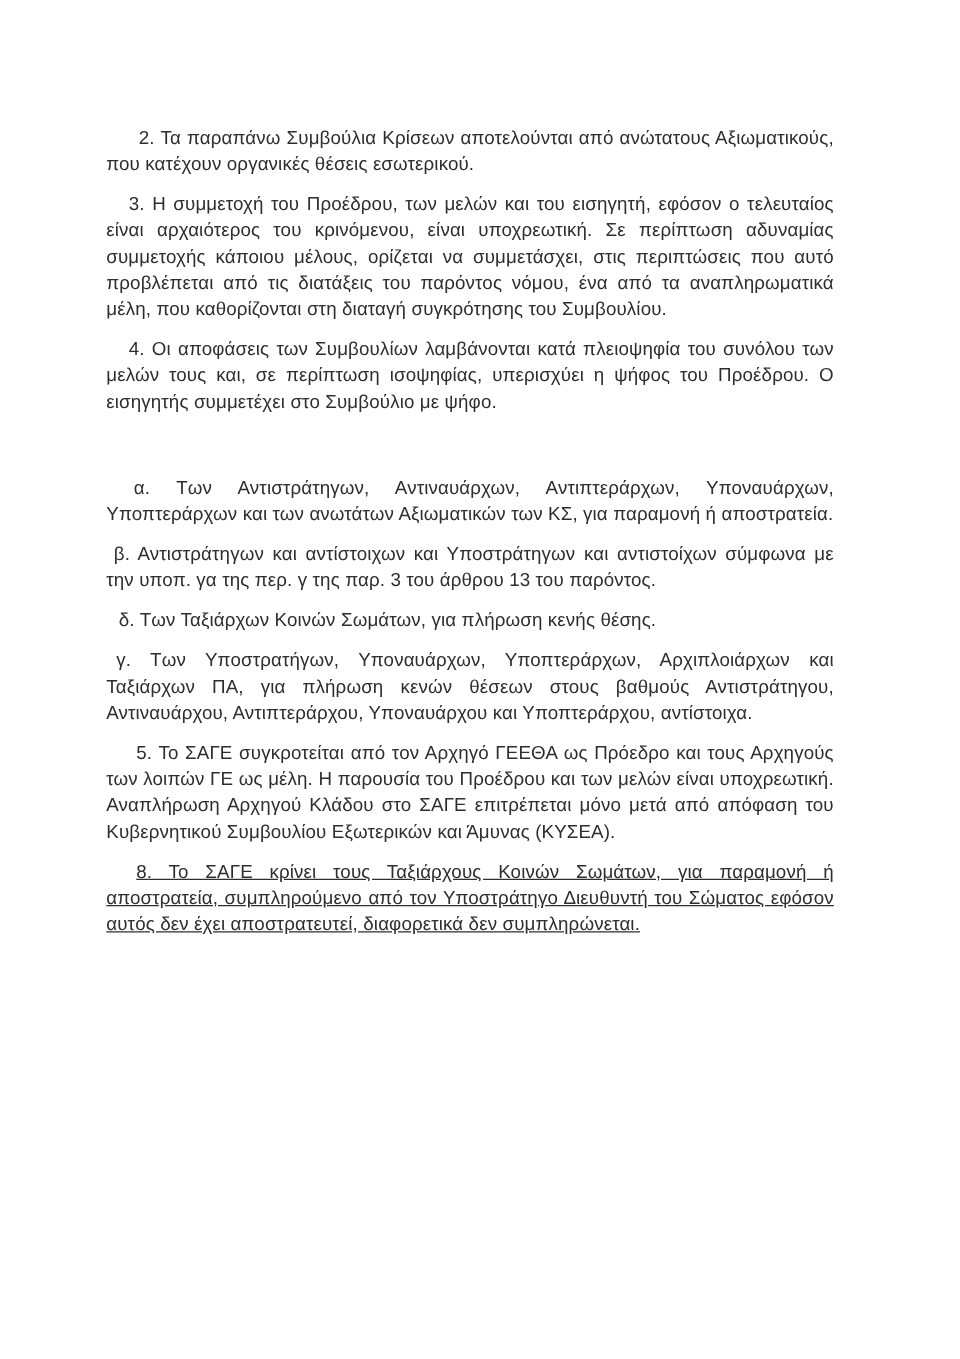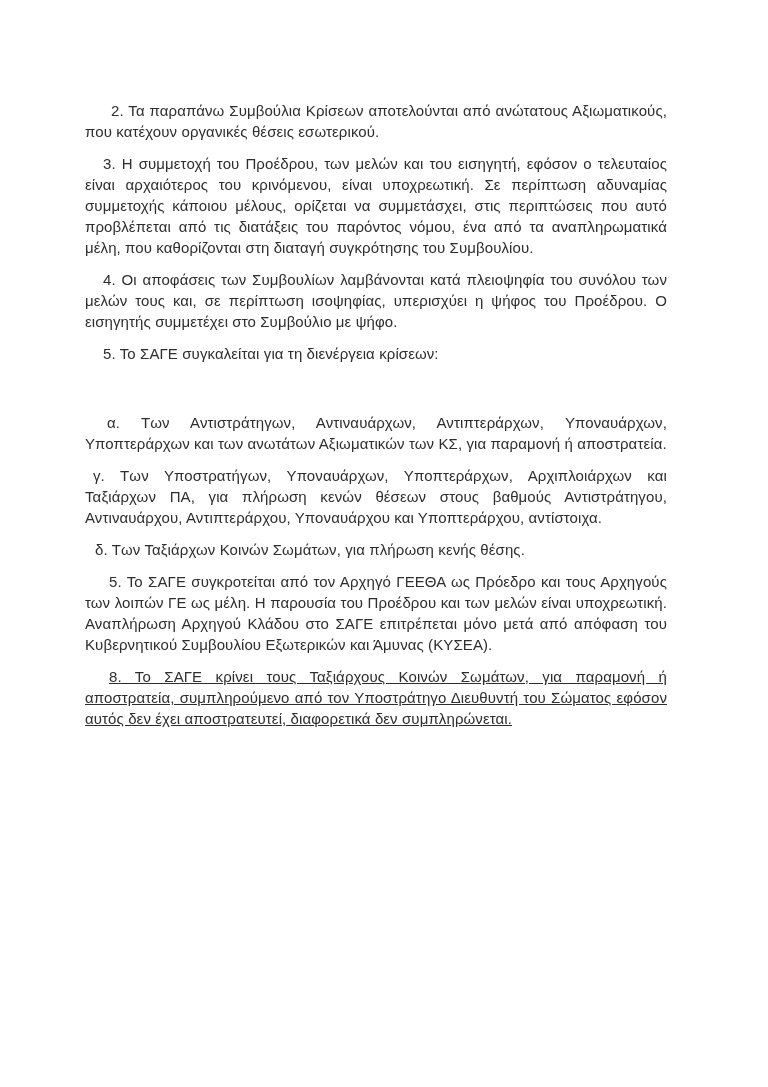--- a/index.html
+++ b/index.html
@@ -34,20 +34,20 @@
   }
 </style>
 </head>
 <body>
 
 <div class="page">
   <div class="text-block" id="text-block">
       <p class="para" style="text-indent: 26px;">2. Τα παραπάνω Συμβούλια Κρίσεων αποτελούνται από ανώτατους Αξιωματικούς, που κατέχουν οργανικές θέσεις εσωτερικού.</p>
       <p class="para" style="text-indent: 18px;">3. Η συμμετοχή του Προέδρου, των μελών και του εισηγητή, εφόσον ο τελευταίος είναι αρχαιότερος του κρινόμενου, είναι υποχρεωτική. Σε περίπτωση αδυναμίας συμμετοχής κάποιου μέλους, ορίζεται να συμμετάσχει, στις περιπτώσεις που αυτό προβλέπεται από τις διατάξεις του παρόντος νόμου, ένα από τα αναπληρωματικά μέλη, που καθορίζονται στη διαταγή συγκρότησης του Συμβουλίου.</p>
       <p class="para" style="text-indent: 18px;">4. Οι αποφάσεις των Συμβουλίων λαμβάνονται κατά πλειοψηφία του συνόλου των μελών τους και, σε περίπτωση ισοψηφίας, υπερισχύει η ψήφος του Προέδρου. Ο εισηγητής συμμετέχει στο Συμβούλιο με ψήφο.</p>
-      <p class="para" style="text-indent: 18px;">5. Το ΣΑΓΕ συγκαλείται για τη διενέργεια κρίσεων:</p>
       <p class="para" style="text-indent: 22px; margin-top: 48px;">α. Των Αντιστράτηγων, Αντιναυάρχων, Αντιπτεράρχων, Υποναυάρχων, Υποπτεράρχων και των ανωτάτων Αξιωματικών των ΚΣ, για παραμονή ή αποστρατεία.</p>
+      <p class="para" style="text-indent: 6px;">β. Αντιστράτηγων και αντίστοιχων και Υποστράτηγων και αντιστοίχων σύμφωνα με την υποπ. γα της περ. γ της παρ. 3 του άρθρου 13 του παρόντος.</p>
+      <p class="para" style="text-indent: 10px;">δ. Των Ταξιάρχων Κοινών Σωμάτων, για πλήρωση κενής θέσης.</p>
       <p class="para" style="text-indent: 8px;">γ. Των Υποστρατήγων, Υποναυάρχων, Υποπτεράρχων, Αρχιπλοιάρχων και Ταξιάρχων ΠΑ, για πλήρωση κενών θέσεων στους βαθμούς Αντιστράτηγου, Αντιναυάρχου, Αντιπτεράρχου, Υποναυάρχου και Υποπτεράρχου, αντίστοιχα.</p>
-      <p class="para" style="text-indent: 10px;">δ. Των Ταξιάρχων Κοινών Σωμάτων, για πλήρωση κενής θέσης.</p>
       <p class="para" style="text-indent: 24px;">5. Το ΣΑΓΕ συγκροτείται από τον Αρχηγό ΓΕΕΘΑ ως Πρόεδρο και τους Αρχηγούς των λοιπών ΓΕ ως μέλη. Η παρουσία του Προέδρου και των μελών είναι υποχρεωτική. Αναπλήρωση Αρχηγού Κλάδου στο ΣΑΓΕ επιτρέπεται μόνο μετά από απόφαση του Κυβερνητικού Συμβουλίου Εξωτερικών και Άμυνας (ΚΥΣΕΑ).</p>
       <p class="para" style="text-indent: 24px; text-decoration: underline;">8. Το ΣΑΓΕ κρίνει τους Ταξιάρχους Κοινών Σωμάτων, για παραμονή ή αποστρατεία, συμπληρούμενο από τον Υποστράτηγο Διευθυντή του Σώματος εφόσον αυτός δεν έχει αποστρατευτεί, διαφορετικά δεν συμπληρώνεται.</p>
     </div>
 </div>
 
 </body></html>

